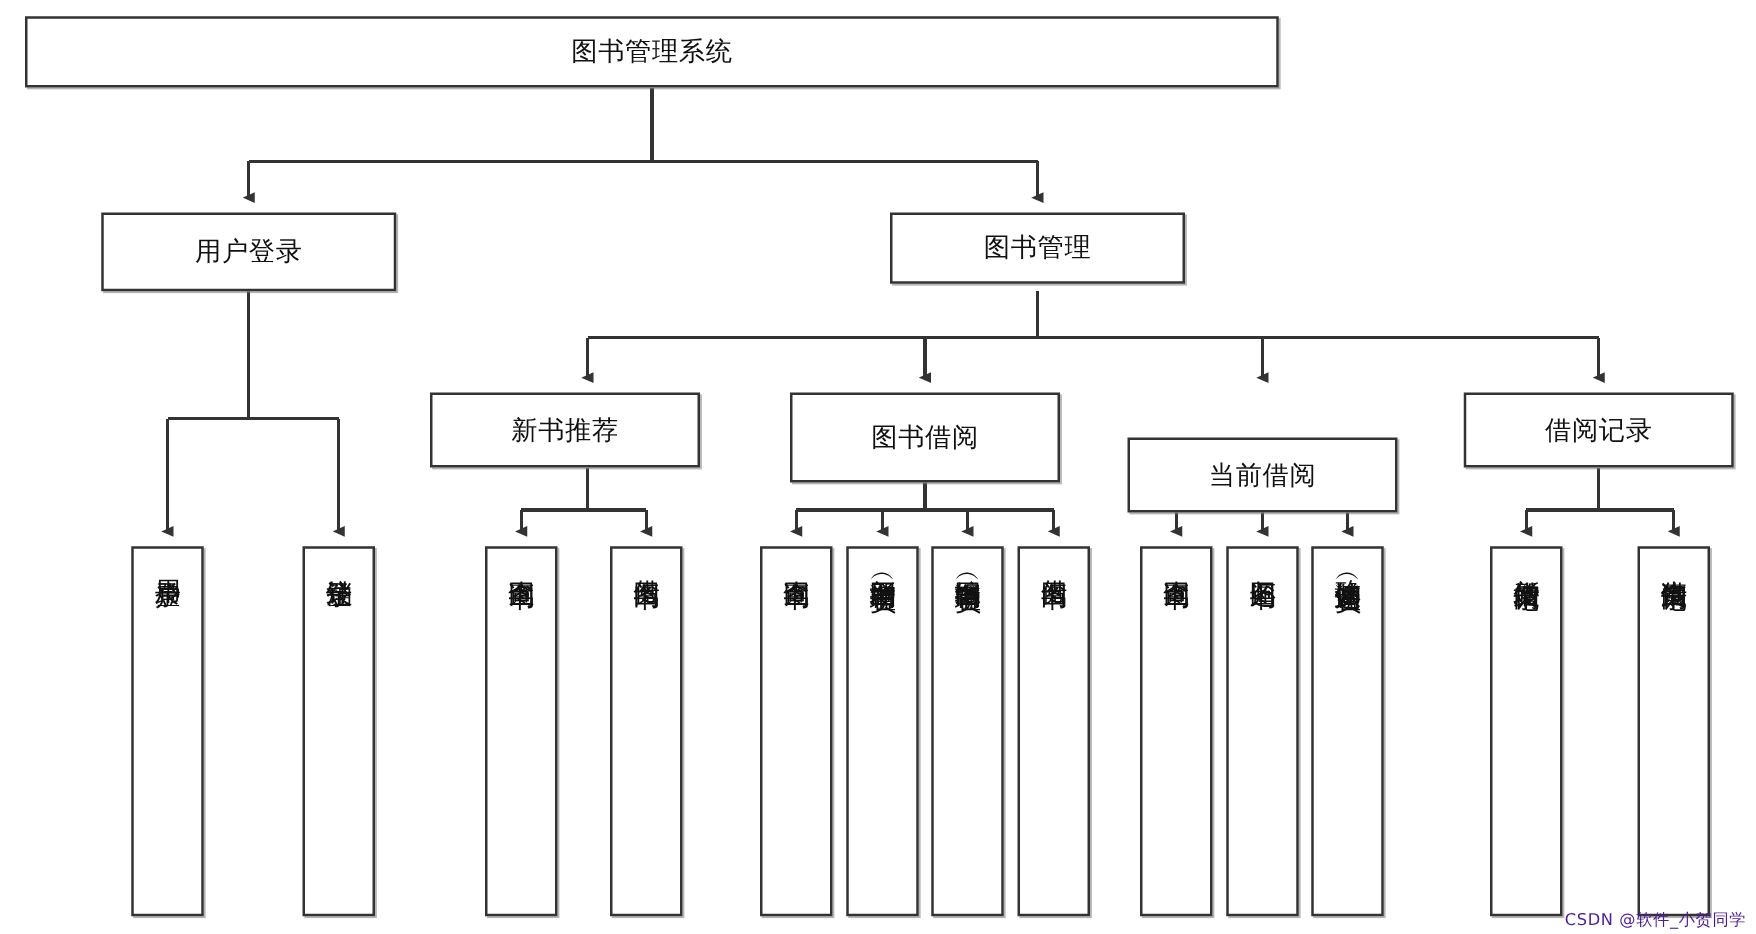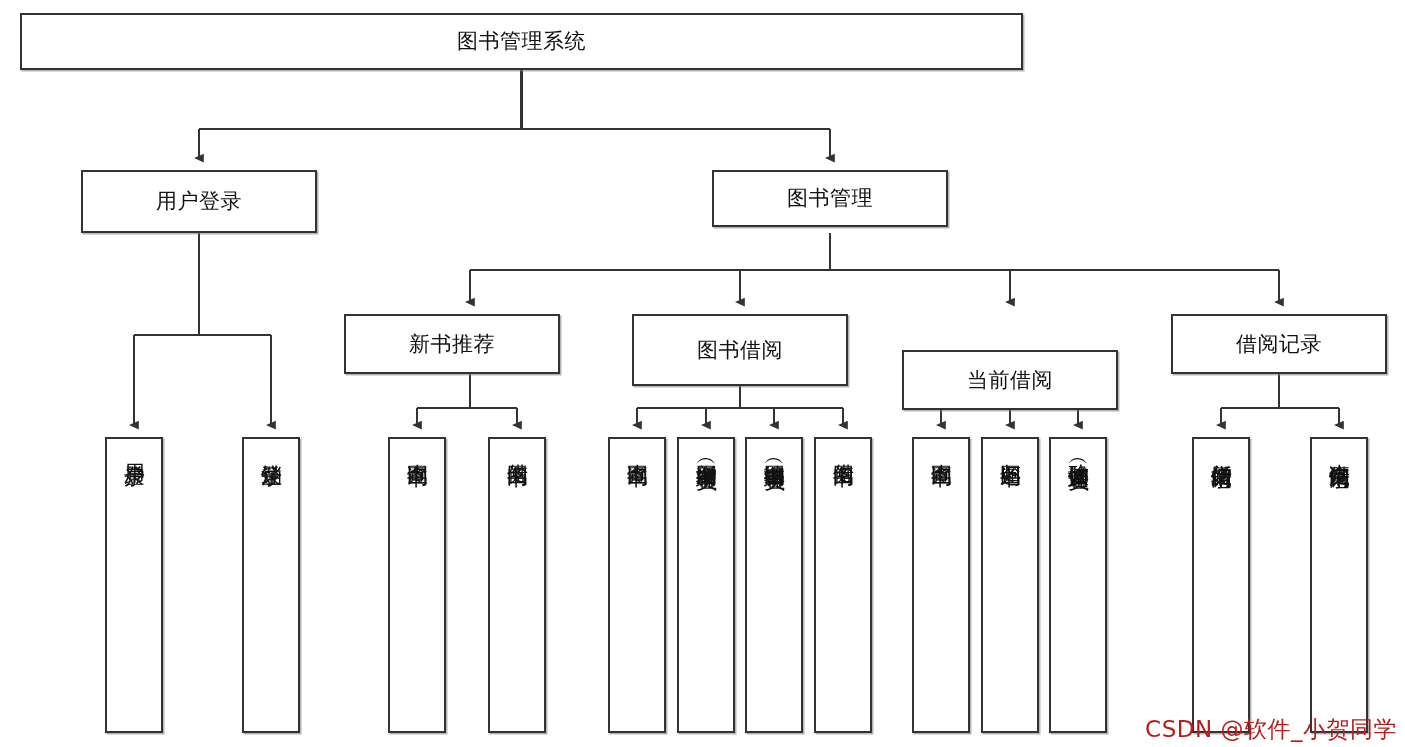--- a/index.html
+++ b/index.html
@@ -56,22 +56,22 @@
     line-height: 1.18;
     letter-spacing: 1px;
     white-space: normal;
     height: auto;
     max-height: 100%;
   }
   #watermark {
     position: absolute;
     right: 8px;
     bottom: 2px;
-    font-size: 23px;
-    color: #b91c1c;
+    font-size: 13px;
+    color: #4c1d95;
     letter-spacing: 0.5px;
     white-space: nowrap;
     user-select: none;
   }
 </style>
 </head>
 <body>
 
 <div id="stage">
 

